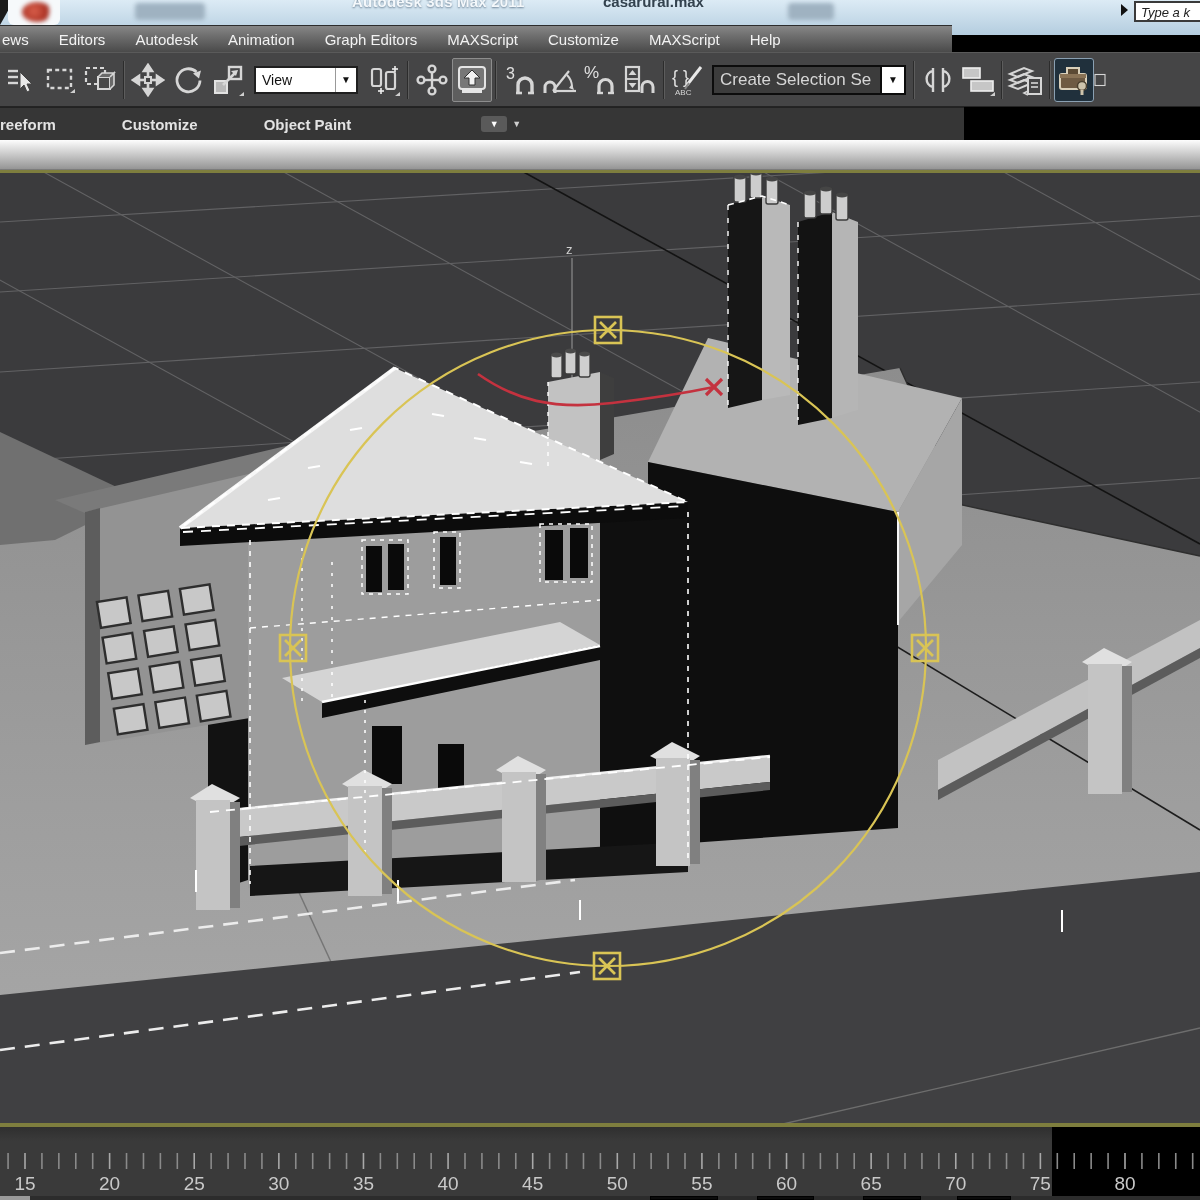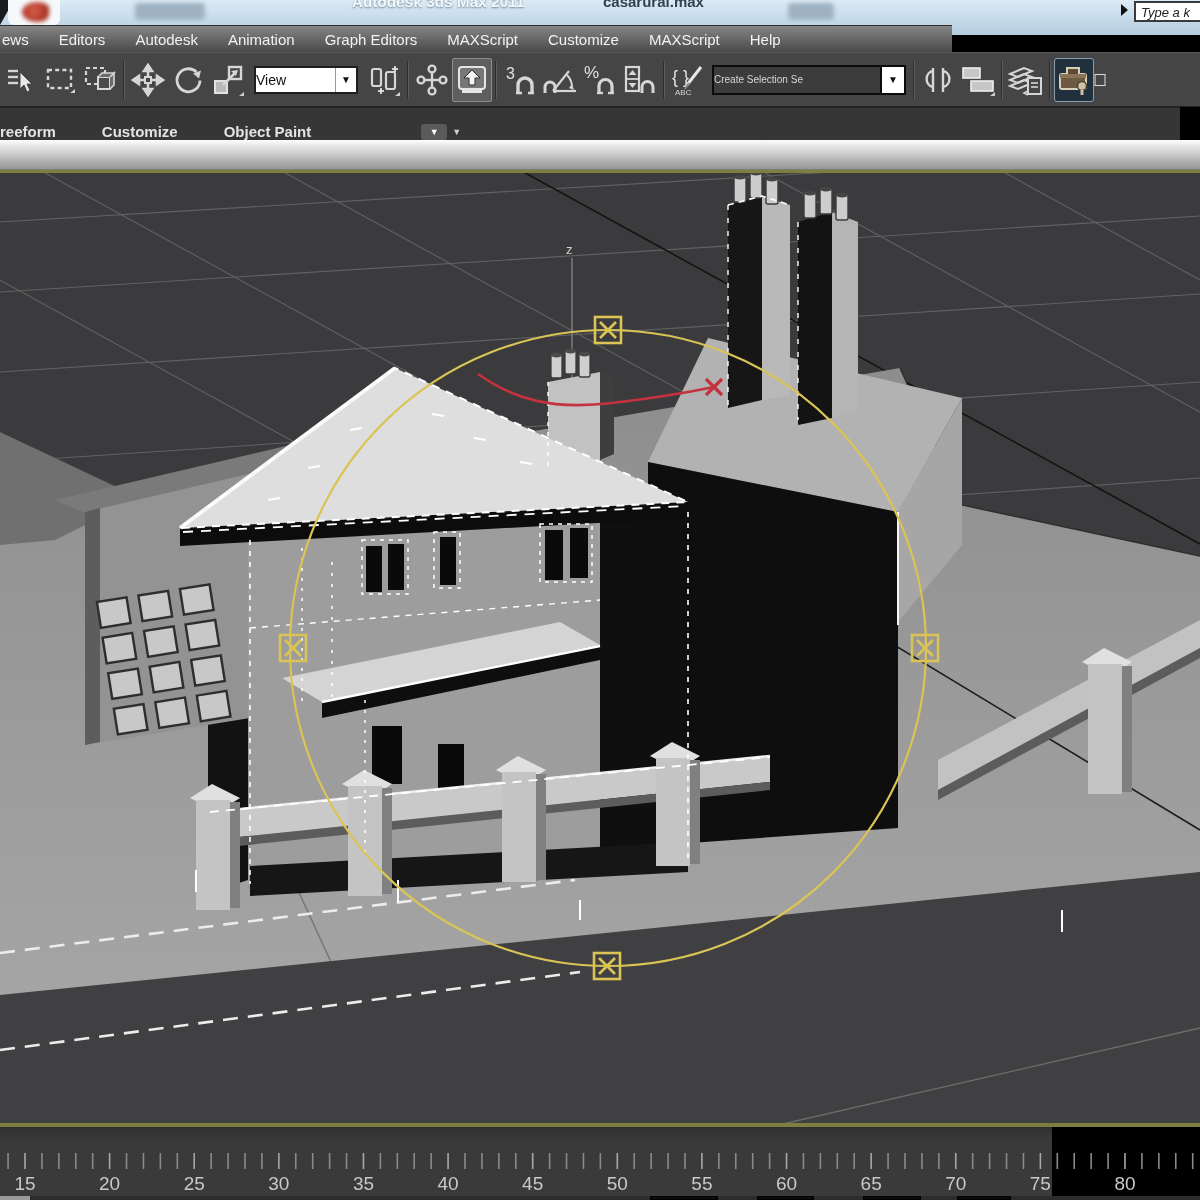--- a/index.html
+++ b/index.html
@@ -36,31 +36,31 @@
     border-top:1px solid #5a5a5a;border-bottom:1px solid #242424;box-sizing:border-box;
     display:flex;align-items:center;}
   .tbtn{width:40px;height:44px;display:flex;align-items:center;justify-content:center;flex:0 0 auto;}
   .tbtn svg{display:block;}
   .tsep{width:2px;height:38px;margin:0 3px;flex:0 0 auto;
     background:linear-gradient(90deg,#2c2c2c 50%,#5d5d5d 50%);}
   .pressed{background:#5e5e5e;border:1px solid #8d8d8d;border-radius:2px;box-sizing:border-box;}
   .pressed-dark{background:#20303c;border:1px solid #8aa0b2;border-radius:3px;box-sizing:border-box;}
   .dd-view{width:100px;height:24px;background:#fff;border:2px solid #1f1f1f;display:flex;align-items:center;
     font-size:14px;color:#111;margin:0 6px;flex:0 0 auto;}
-  .dd-view .lbl{flex:1;}
+  .dd-view .lbl{flex:1;padding-left:6px;}
   .dd-view .arr{width:20px;height:100%;border-left:1px solid #999;display:flex;align-items:center;justify-content:center;
     font-size:10px;color:#111;}
   .dd-sel{width:190px;height:26px;border:2px solid #0c0c0c;display:flex;align-items:center;margin:0 4px;flex:0 0 auto;background:#3c3c3c;}
-  .dd-sel .lbl{flex:1;font-size:10px;color:#d6d6d6;white-space:nowrap;overflow:hidden;}
+  .dd-sel .lbl{flex:1;padding-left:6px;font-size:17px;color:#d6d6d6;white-space:nowrap;overflow:hidden;}
   .dd-sel .arr{width:22px;height:100%;background:#fff;display:flex;align-items:center;justify-content:center;
     font-size:10px;color:#111;border-left:2px solid #0c0c0c;}
 
   
-  .ribbontabs{left:0;top:107px;width:1180px;height:33px;background:#363636;display:flex;align-items:flex-end;
-    color:#e3e3e3;font-size:15px;font-weight:bold;gap:46px;border-top:1px solid #222;box-sizing:border-box;}
+  .ribbontabs{left:0;top:107px;width:964px;height:33px;background:#363636;display:flex;align-items:center;
+    color:#e3e3e3;font-size:15px;font-weight:bold;gap:66px;border-top:1px solid #222;box-sizing:border-box;}
   .ribbontabs .tab{cursor:default;}
   .rib-dd{margin-left:64px;display:flex;align-items:center;gap:5px;}
   .rib-dd .box{width:26px;height:16px;background:#5a5a5a;border-radius:3px;display:flex;align-items:center;justify-content:center;
     color:#fff;font-size:9px;}
   .rib-dd .caret{color:#cfcfcf;font-size:9px;}
   .ribbonstrip{left:0;top:140px;width:1200px;height:30px;
     background:linear-gradient(#fdfdfd,#d2d2d2 40%,#979797 95%,#6e6e6e);}
 
   
   .viewport{left:0;top:170px;width:1200px;height:957px;}

